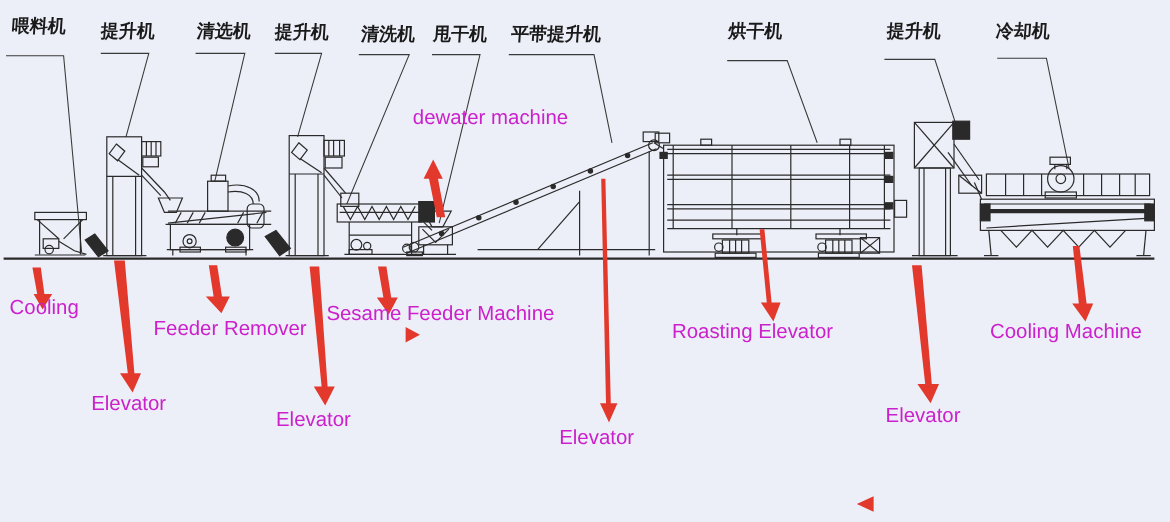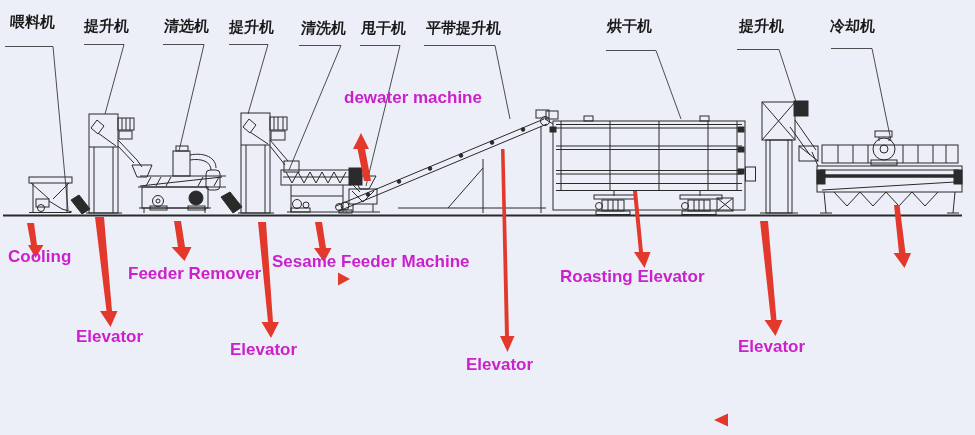--- a/index.html
+++ b/index.html
@@ -16,21 +16,21 @@
     font-size:15px;
     font-weight:700;
     color:#1a1a1a;
     white-space:nowrap;
     letter-spacing:0px;
     transform:skewX(-4deg);
   }
   .en{
     position:absolute;
     font-size:17px;
-    font-weight:700;
+    font-weight:400;
     color:#CB20CB;
     white-space:nowrap;
   }
 </style>
 </head>
 <body>
 
 <div class="stage">
 
   <svg width="975" height="435" viewBox="0 0 975 435" fill="none" stroke="#2a2a2a" stroke-width="1">
@@ -288,14 +288,15 @@
 
   <div class="en" style="left:8px;top:247px">Cooling</div>
   <div class="en" style="left:76px;top:327px">Elevator</div>
   <div class="en" style="left:128px;top:264px">Feeder Remover</div>
   <div class="en" style="left:230px;top:340px">Elevator</div>
   <div class="en" style="left:272px;top:252px">Sesame Feeder Machine</div>
   <div class="en" style="left:344px;top:88px">dewater machine</div>
   <div class="en" style="left:466px;top:355px">Elevator</div>
   <div class="en" style="left:560px;top:267px">Roasting Elevator</div>
   <div class="en" style="left:738px;top:337px">Elevator</div>
+  <div class="en" style="left:825px;top:267px">Cooling Machine</div>
 
 </div>
 
 </body></html>

